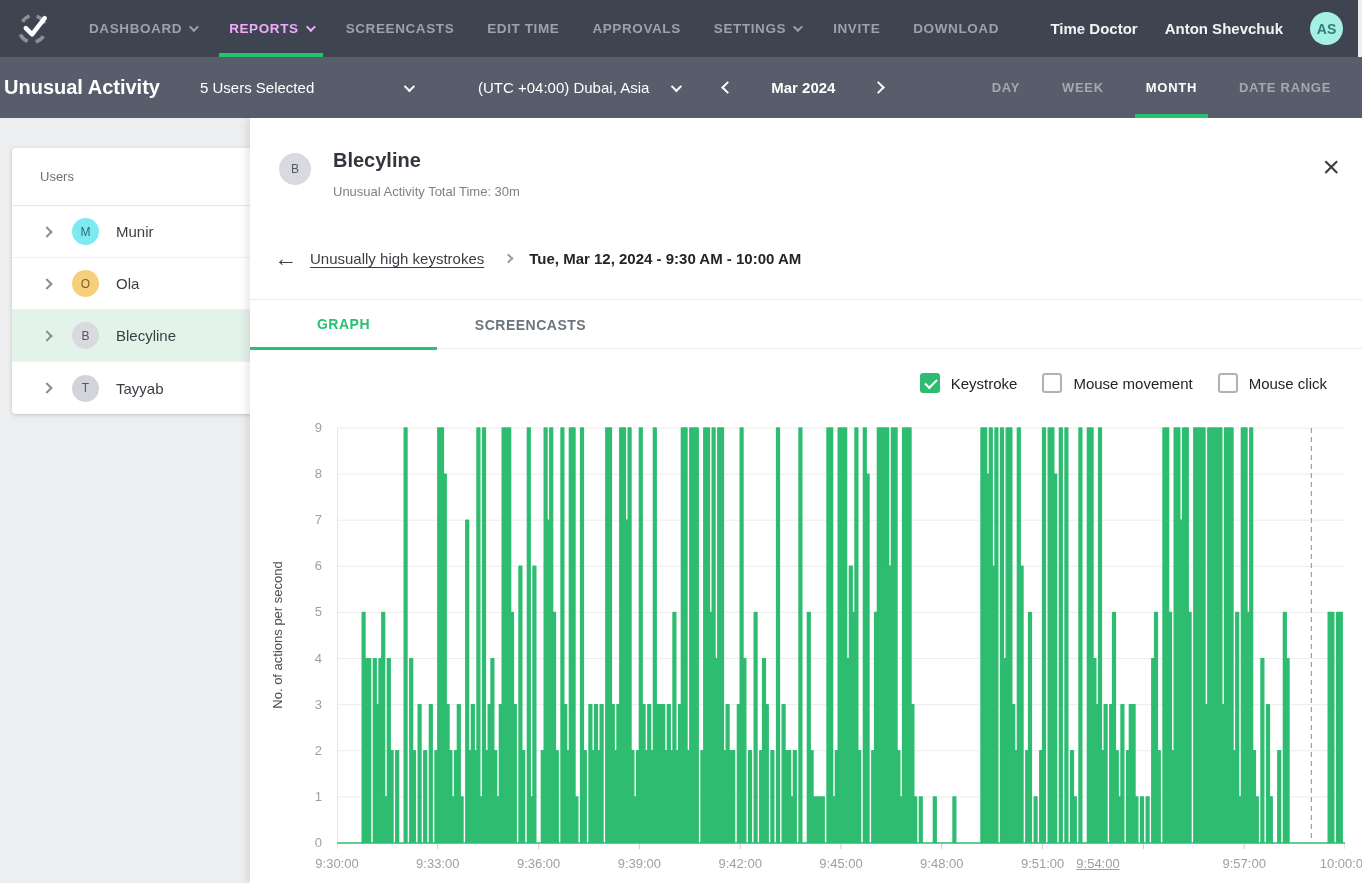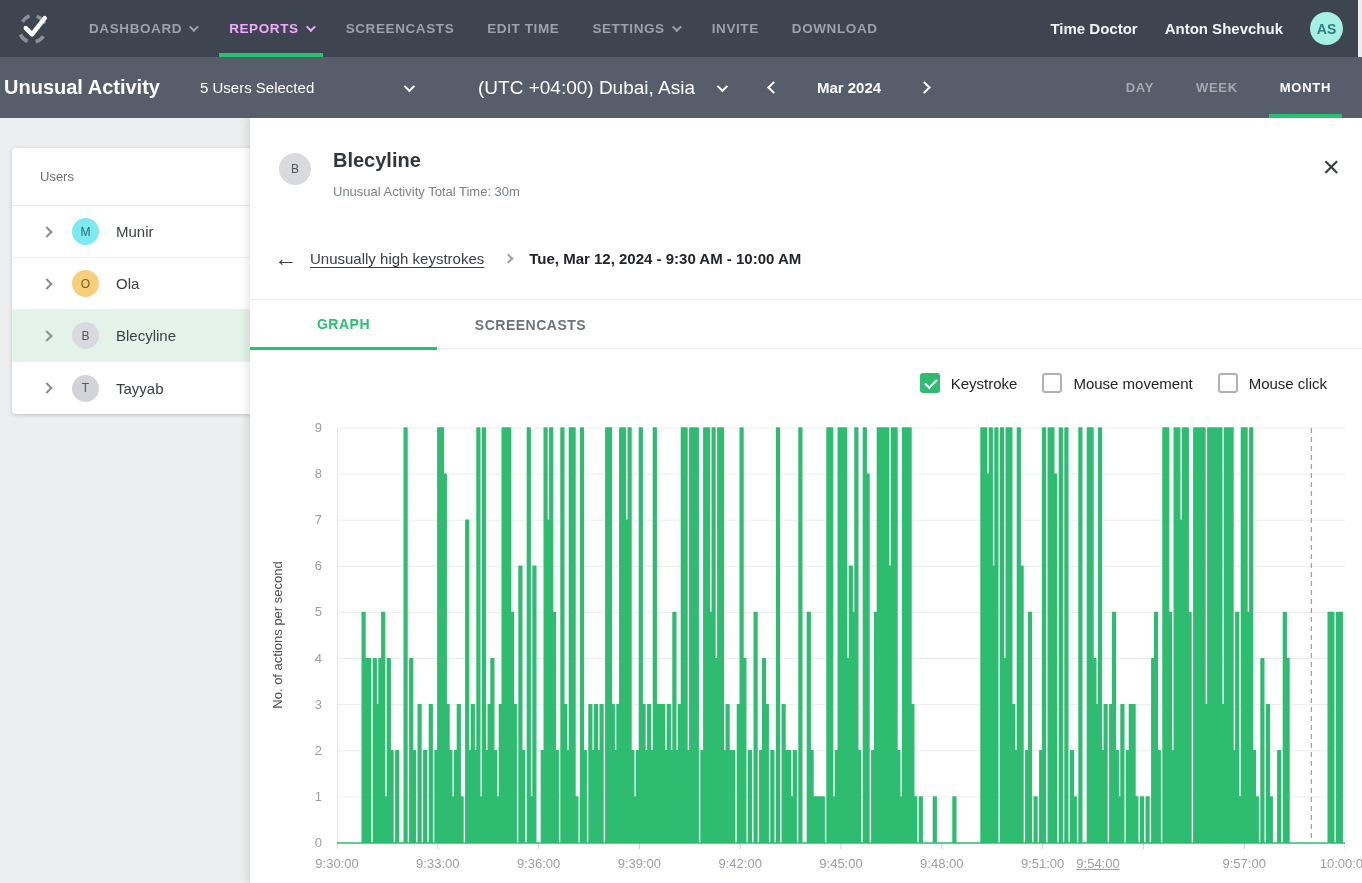--- a/index.html
+++ b/index.html
@@ -16,21 +16,21 @@
   .chev { width:7px; height:7px; border-right:2px solid currentColor; border-bottom:2px solid currentColor; transform:rotate(45deg) translateY(-2px); display:inline-block; }
   .topbar-right { margin-left:auto; display:flex; align-items:center; gap:27px; padding-right:15px; }
   .topbar-right .txt { color:#f2f3f5; font-size:15px; font-weight:700; }
   .avatar-as { width:33px; height:33px; border-radius:50%; display:flex; align-items:center; justify-content:center; font-size:14px; font-weight:700; cursor:pointer; }
 
   
   .subheader { position:absolute; top:57px; left:0; right:0; height:61px; background:#575d6a; display:flex; align-items:center; color:#fff; z-index:30; }
   .page-title { font-size:20px; font-weight:700; margin-left:4px; width:182px; }
   .users-select { display:flex; align-items:center; justify-content:space-between; width:212px; margin-left:14px; font-size:15px; cursor:pointer; }
   .users-select .chev { width:8px; height:8px; }
-  .tz-select { display:flex; align-items:center; gap:22px; margin-left:66px; font-size:19px; cursor:pointer; }
+  .tz-select { display:flex; align-items:center; gap:22px; margin-left:66px; font-size:15px; cursor:pointer; }
   .tz-select .chev { width:8px; height:8px; }
   .month-nav { display:flex; align-items:center; margin-left:44px; }
   .pn { width:9px; height:9px; border-right:2.5px solid #fff; border-bottom:2.5px solid #fff; display:inline-block; cursor:pointer; }
   .pn.prev { transform:rotate(135deg); }
   .pn.next { transform:rotate(-45deg); }
   .month-label { font-size:15px; font-weight:700; width:142px; text-align:center; }
   .range-tabs { margin-left:auto; display:flex; align-items:center; height:100%; padding-right:10px; }
   .range-tab { position:relative; height:100%; display:flex; align-items:center; padding:0 21px; font-size:13px; font-weight:700; letter-spacing:.7px; color:#a4a8b1; cursor:pointer; }
   .range-tab.active { color:#fff; }
   .range-tab.active::after { content:""; position:absolute; left:10px; right:10px; bottom:0; height:4px; background:#27c26f; }
@@ -97,20 +97,23 @@
         <span>REPORTS</span>
         <span class="chev"></span>
       </div>
     <div class="nav-item">
         <span>SCREENCASTS</span>
       </div>
     <div class="nav-item">
         <span>EDIT TIME</span>
       </div>
     <div class="nav-item">
+        <span>APPROVALS</span>
+      </div>
+    <div class="nav-item">
         <span>SETTINGS</span>
         <span class="chev"></span>
       </div>
     <div class="nav-item">
         <span>INVITE</span>
       </div>
     <div class="nav-item">
         <span>DOWNLOAD</span>
       </div>
   </div>
@@ -138,20 +141,23 @@
   </div>
   <div class="range-tabs">
     <div class="range-tab">
         <span>DAY</span>
       </div>
     <div class="range-tab">
         <span>WEEK</span>
       </div>
     <div class="range-tab active">
         <span>MONTH</span>
+      </div>
+    <div class="range-tab">
+        <span>DATE RANGE</span>
       </div>
   </div>
 </div>
 
 <div class="users-card">
   <div class="users-header">Users</div>
 
   <div class="user-row">
     <span class="row-chev"></span>
     <span class="user-avatar" style="background-color: rgb(125, 233, 241); color: rgb(45, 106, 112);">M</span>

